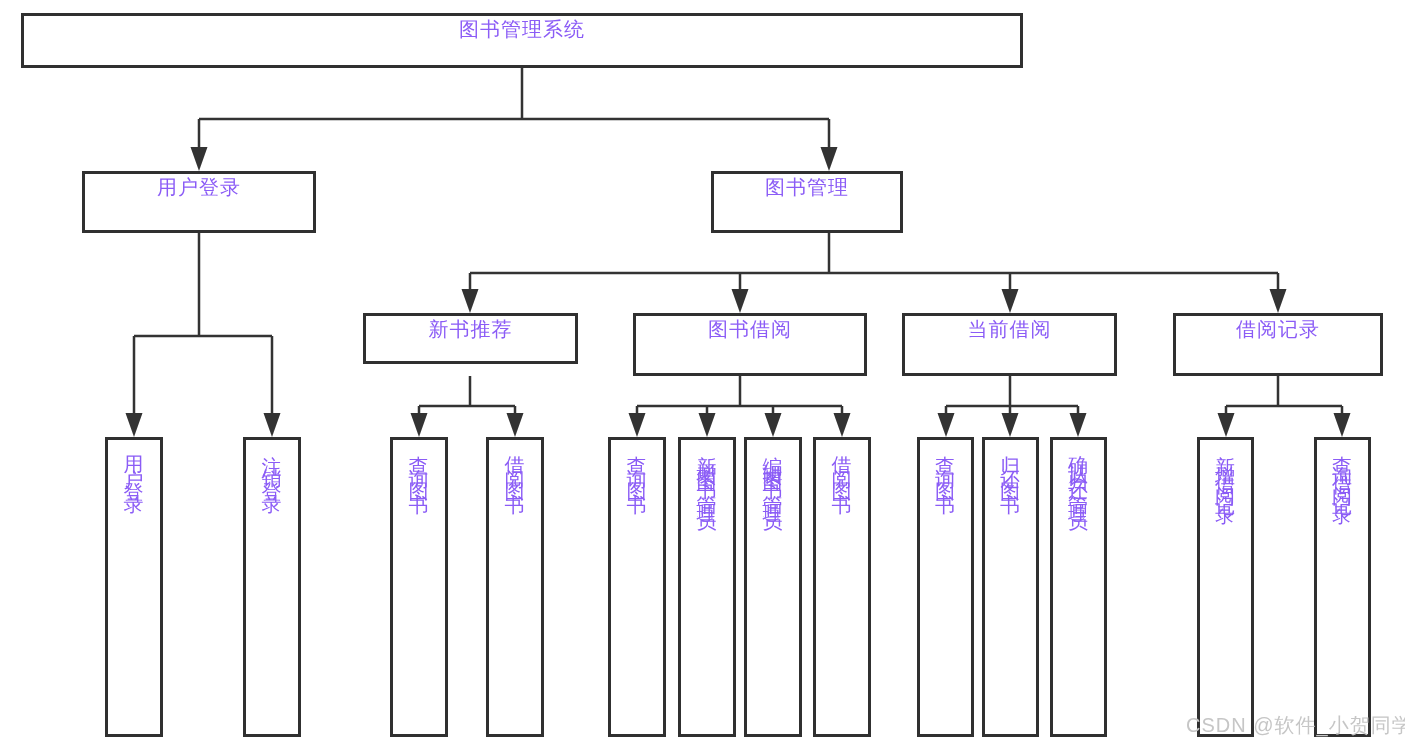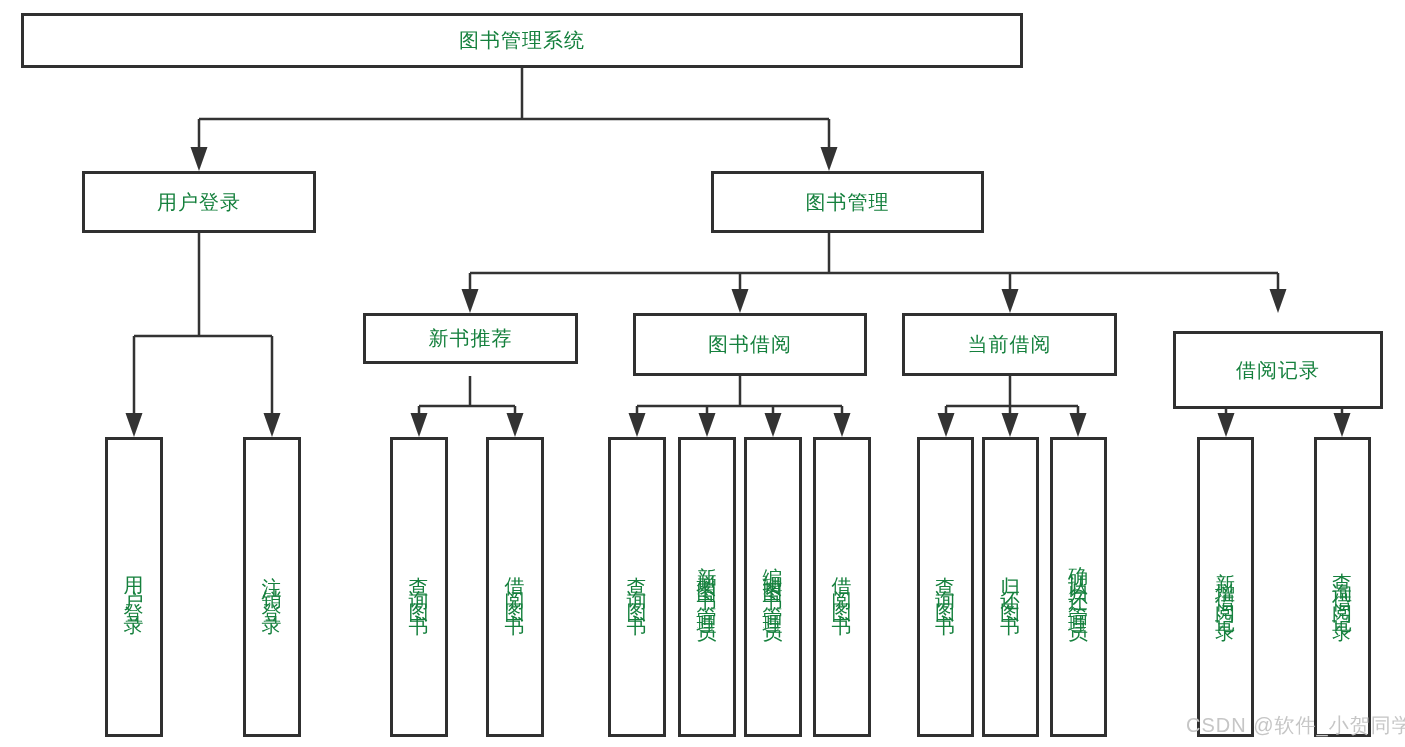--- a/index.html
+++ b/index.html
@@ -11,23 +11,23 @@
     overflow:hidden;
   }
   svg.connectors{
     position:absolute;left:0;top:0;z-index:1;pointer-events:none;
   }
   .box{
     position:absolute;
     background:#ffffff;
     border:3px solid #303030;
     box-sizing:border-box;
-    display:flex;align-items:center;justify-content:center;
+    display:flex;align-items:flex-start;justify-content:center;
     z-index:2;
-    color:#15803d;
+    color:#8b5cf6;
   }
   .hbox span{
     font-size:20px;
     letter-spacing:1px;
     white-space:nowrap;
   }
   .vbox span{
     writing-mode:vertical-rl;
     text-orientation:mixed;
     font-size:20px;
@@ -81,34 +81,34 @@
     </g>
   </svg>
 
   <div class="box hbox" style="left:21px;top:13px;width:1002px;height:55px">
     <span>图书管理系统</span>
   </div>
 
   <div class="box hbox" style="left:82px;top:171px;width:234px;height:62px">
     <span>用户登录</span>
   </div>
-  <div class="box hbox" style="left:711px;top:171px;width:273px;height:62px">
+  <div class="box hbox" style="left:711px;top:171px;width:192px;height:62px">
     <span>图书管理</span>
   </div>
 
   <div class="box hbox" style="left:363px;top:313px;width:215px;height:51px">
     <span>新书推荐</span>
   </div>
   <div class="box hbox" style="left:633px;top:313px;width:234px;height:63px">
     <span>图书借阅</span>
   </div>
   <div class="box hbox" style="left:902px;top:313px;width:215px;height:63px">
     <span>当前借阅</span>
   </div>
-  <div class="box hbox" style="left:1173px;top:331px;width:210px;height:78px">
+  <div class="box hbox" style="left:1173px;top:313px;width:210px;height:63px">
     <span>借阅记录</span>
   </div>
 
   <div class="box vbox" style="left:105px;top:437px;width:58px;height:300px">
     <span style="letter-spacing: 13px;">用户登录</span>
   </div>
   <div class="box vbox" style="left:243px;top:437px;width:58px;height:300px">
     <span style="letter-spacing: 13px;">注销登录</span>
   </div>
 

